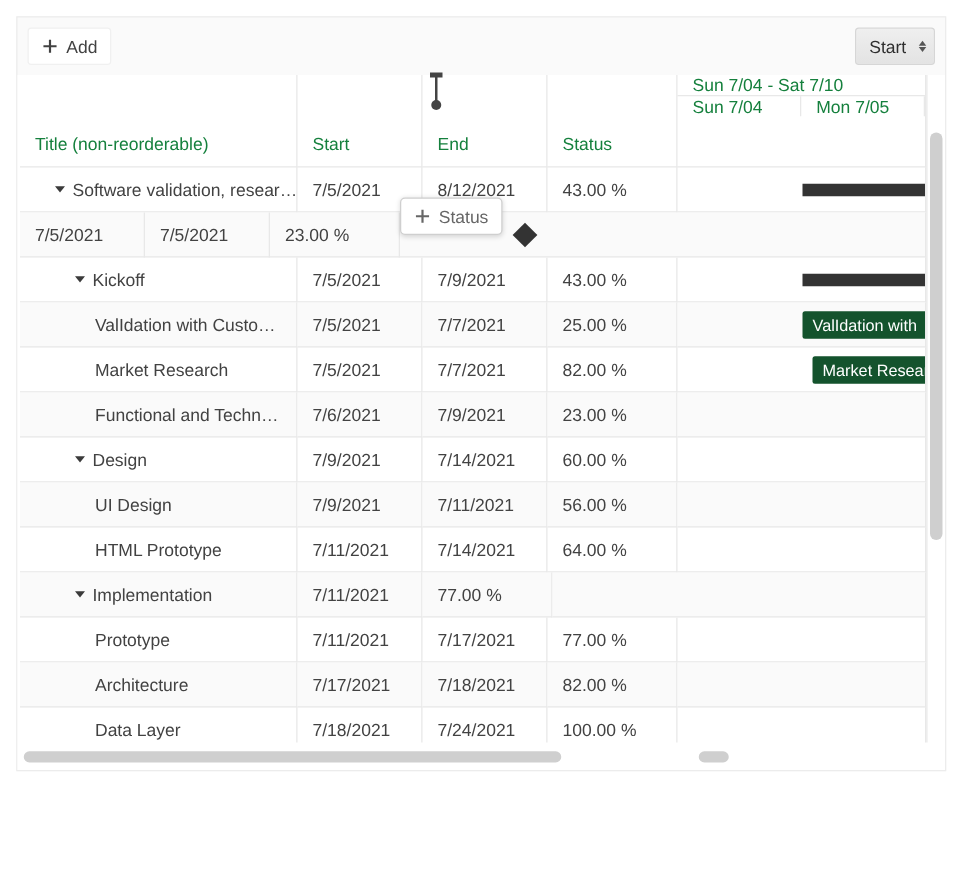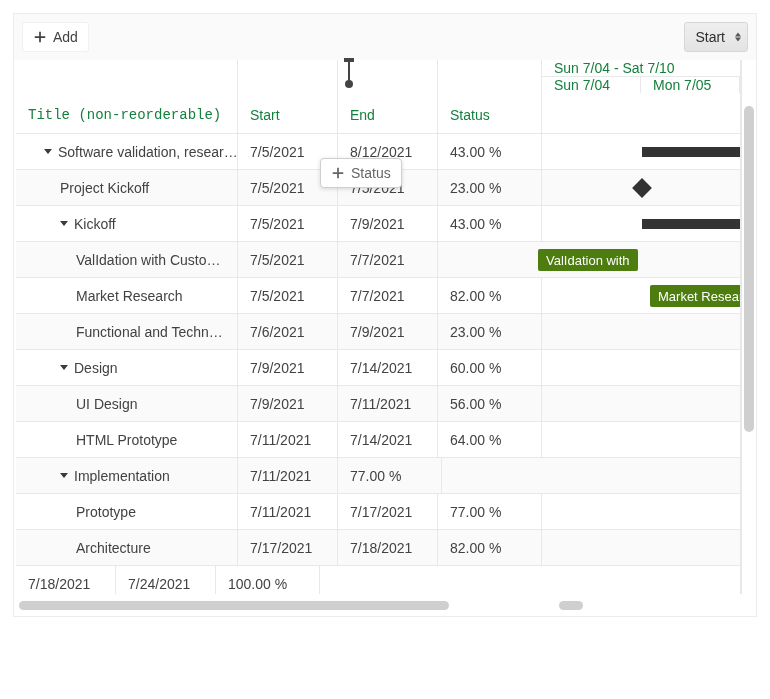--- a/index.html
+++ b/index.html
@@ -21,21 +21,21 @@
   .select-caret { position:absolute; right:6px; top:50%; transform:translateY(-50%); display:flex; flex-direction:column; gap:1px;}
   .select-caret span { width:0;height:0;border-left:3px solid transparent;border-right:3px solid transparent; }
   .select-caret .up { border-bottom:4px solid #555;}
   .select-caret .down { border-top:4px solid #555;}
 
   .grid-area { position:absolute; left:0; right:0; top:46px; bottom:0; background:#fff; }
   .grid-content { position:absolute; left:2px; top:0; bottom:22px; right:14px; overflow:hidden; border-right:1px solid #e8e8e8;}
   .header { display:flex; height:74px; }
   .hcell { border-right:1px solid #e8e8e8; border-bottom:1px solid #e8e8e8; padding:0 12px; display:flex; align-items:flex-end; padding-bottom:10px; color:#15803d; white-space:nowrap; }
   .hcell.tall { height:74px; }
-  .col-title { flex:0 0 222px;font-family:Liberation Mono, monospace; }
+  .col-title { flex:0 0 222px; }
   .col-start { flex:0 0 100px;align-items:flex-end; }
   .col-end   { flex:0 0 100px; }
   .col-status{ flex:0 0 104px; }
   .col-gantt { flex:1 1 auto; padding:0; display:flex; flex-direction:column;}
   .gantt-top { flex:1; display:flex; align-items:center; padding:0 12px; border-bottom:1px solid #e8e8e8; }
   .gantt-bot { flex:1; display:flex;text-align:right; }
   .gday { flex:0 0 99px; border-right:1px solid #e8e8e8; display:flex; align-items:center; padding:0 12px; white-space:nowrap; }
 
   .body { position:relative; }
   .row { display:flex; height:36px; }
@@ -46,21 +46,21 @@
   .cell.status{ flex:0 0 104px; }
   .cell.gantt { flex:1 1 auto; padding:0; position:relative; }
   .row:nth-child(even) .cell { background:#fafafa; }
 
   .caret { width:0;height:0;border-left:4px solid transparent;border-right:4px solid transparent;border-top:5px solid #3a3a3a; display:inline-block; margin-right:6px; }
   .ind-1 { padding-left:28px !important; }
   .ind-2 { padding-left:44px !important; }
   .ind-3 { padding-left:60px !important;text-align:right; }
 
   .summary-bar { position:absolute; top:13px; height:10px; background:#333; }
-  .task-box { position:absolute; top:7px; height:22px; background:#4d7c0f; border-radius:2px; color:#fff; font-size:13px; display:flex; align-items:center; padding:0 8px; white-space:nowrap; }
+  .task-box { position:absolute; top:7px; height:22px; background:#14532d; border-radius:2px; color:#fff; font-size:13px; display:flex; align-items:center; padding:0 8px; white-space:nowrap; }
   .milestone { position:absolute; top:18px; width:14px; height:14px; background:#333; transform:translate(-50%,-50%) rotate(45deg);}
 
   
   .header-marker { position:absolute; left:334px; top:0; width:2px; height:22px; background:#444; }
   .header-marker::before{content:"";position:absolute;left:-4px;top:-2px;width:10px;height:4px;background:#444;}
   .header-marker-ball { position:absolute; left:335px; top:20px; width:8px;height:8px;border-radius:50%;background:#444; transform:translateX(-50%);}
 
   
   .tip { position:absolute; left:306px; top:98px; background:#fff; border:1px solid #cfcfcf; border-radius:4px; padding:6px 10px; display:flex; align-items:center; gap:6px; font-size:14px; color:#666; box-shadow:0 1px 4px rgba(0,0,0,.15); }
 
@@ -134,23 +134,20 @@
                 <span>Software validation, resear…</span>
               </div>
               <div class="cell start">7/5/2021</div>
               <div class="cell end">8/12/2021</div>
               <div class="cell status">43.00 %</div>
               <div class="cell gantt">
                 <div class="summary-bar" style="left: 100px; width: 120px;"></div>
               </div>
             </div>
             <div class="row">
-              <div class="cell title ind-2">
-                <span>Project Kickoff</span>
-              </div>
               <div class="cell start">7/5/2021</div>
               <div class="cell end">7/5/2021</div>
               <div class="cell status">23.00 %</div>
               <div class="cell gantt">
                 <div class="milestone" style="left: 100px;"></div>
               </div>
             </div>
             <div class="row">
               <div class="cell title ind-2">
                 <span class="caret"></span>
@@ -162,20 +159,21 @@
               <div class="cell gantt">
                 <div class="summary-bar" style="left: 100px; width: 120px;"></div>
               </div>
             </div>
             <div class="row">
               <div class="cell title ind-3">
                 <span>ValIdation with Custo…</span>
               </div>
               <div class="cell start">7/5/2021</div>
               <div class="cell end">7/7/2021</div>
+              <div class="cell status">25.00 %</div>
               <div class="cell gantt">
                 <div class="task-box" style="left: 100px;">ValIdation with</div>
               </div>
             </div>
             <div class="row">
               <div class="cell title ind-3">
                 <span>Market Research</span>
               </div>
               <div class="cell start">7/5/2021</div>
               <div class="cell end">7/7/2021</div>
@@ -242,20 +240,23 @@
             <div class="row">
               <div class="cell title ind-3">
                 <span>Architecture</span>
               </div>
               <div class="cell start">7/17/2021</div>
               <div class="cell end">7/18/2021</div>
               <div class="cell status">82.00 %</div>
               <div class="cell gantt"></div>
             </div>
             <div class="row">
+              <div class="cell title ind-3">
+                <span>Data Layer</span>
+              </div>
               <div class="cell start">7/18/2021</div>
               <div class="cell end">7/24/2021</div>
               <div class="cell status">100.00 %</div>
               <div class="cell gantt"></div>
             </div>
           </div>
       </div>
 
       <div class="tip">
         <svg class="plus" viewBox="0 0 16 16">

